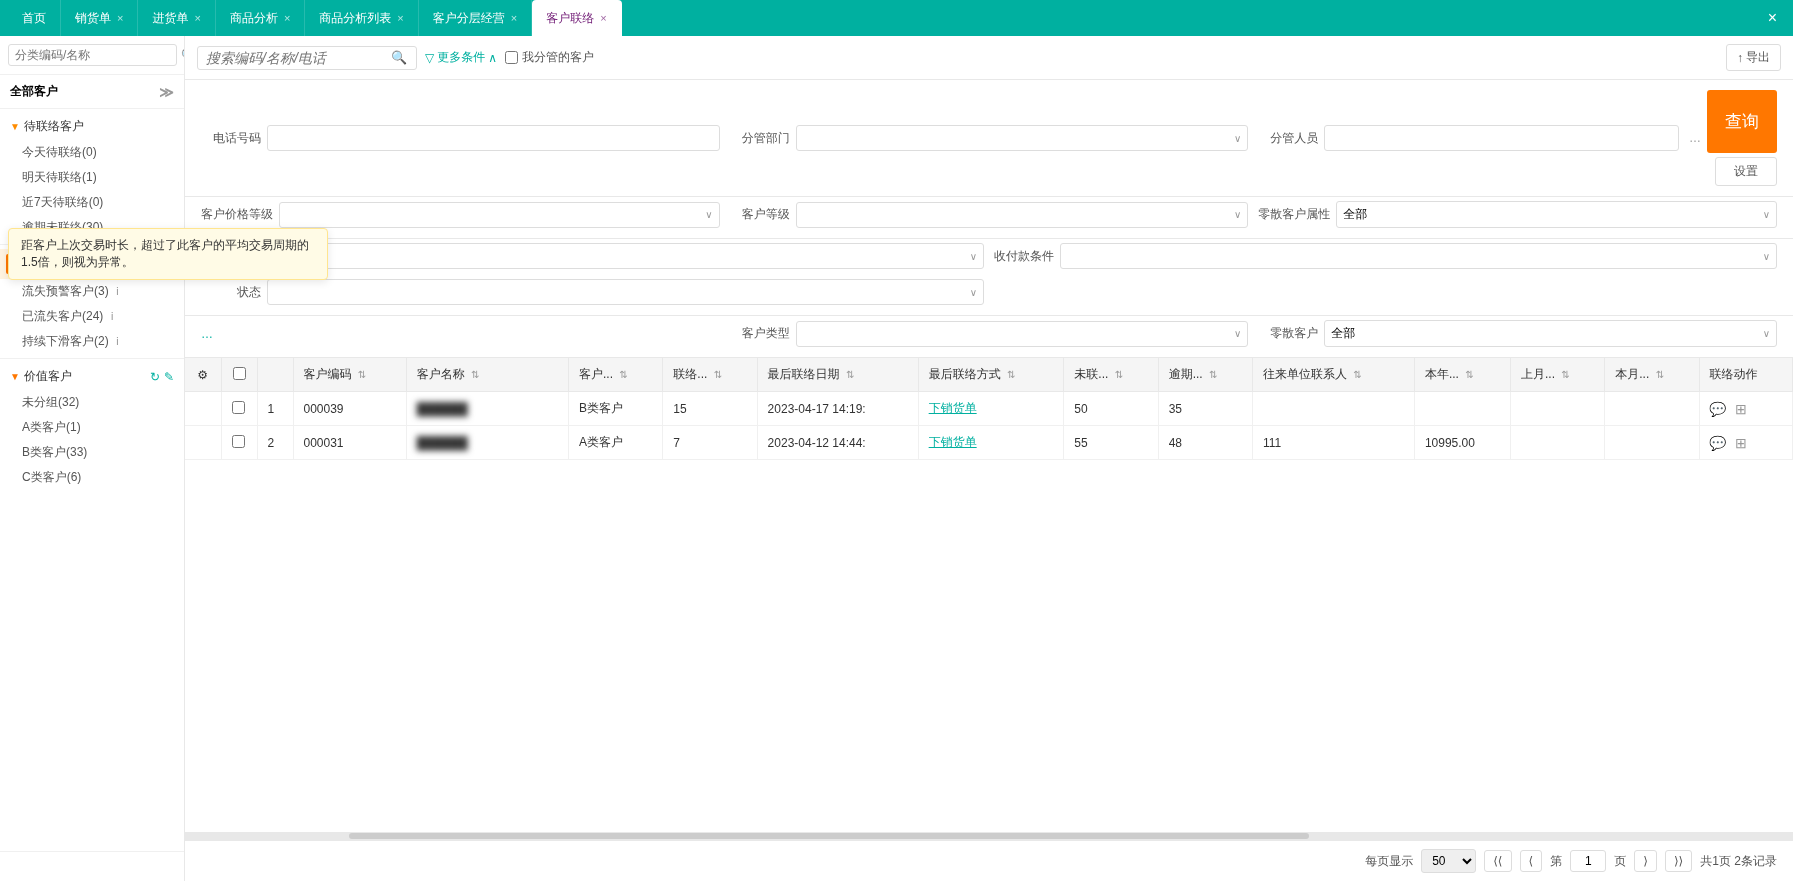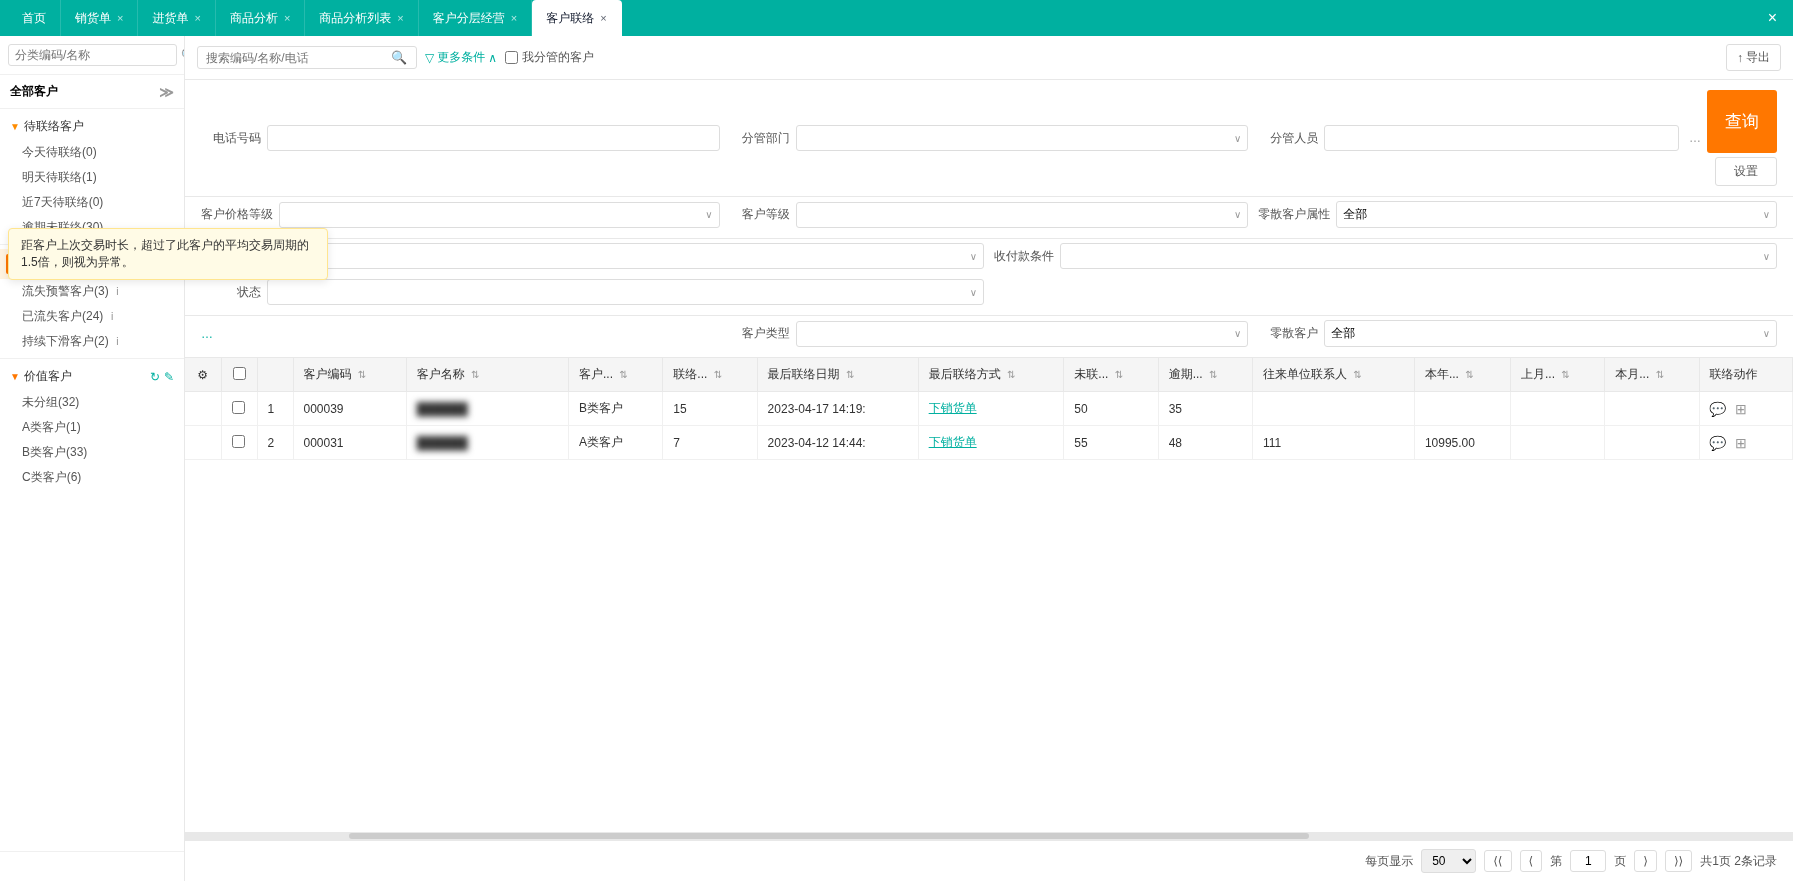--- a/index.html
+++ b/index.html
@@ -8,21 +8,21 @@
     
     .top-nav {
       display: flex; align-items: center; background: #00b0a0; height: 36px;
       padding: 0 8px; gap: 0;
     }
     .nav-tab {
       display: flex; align-items: center; height: 37px; padding: 0 14px;
       color: #fff; font-size: 13px; cursor: pointer; white-space: nowrap;
       border-right: 1px solid rgba(255,255,255,0.15);
     }
-    .nav-tab.active { background: #fff; color: #0f172a; border-radius: 4px 4px 0 0; }
+    .nav-tab.active { background: #fff; color: #701a75; border-radius: 4px 4px 0 0; }
     .nav-tab .close-x { margin-left: 6px; font-size: 11px; opacity: 0.7; cursor: pointer; }
     .nav-close-btn {
       margin-left: auto; color: #fff; font-size: 16px; cursor: pointer; padding: 0 8px;
     }
 
     
     .main-layout { display: flex; height: calc(881px - 36px); }
 
     
     .sidebar {
@@ -72,21 +72,21 @@
 
     
     .toolbar {
       background: #fff; padding: 8px 12px; display: flex; align-items: center;
       gap: 8px; border-bottom: 1px solid #e8e8e8; flex-shrink: 0;
     }
     .search-input-wrap {
       display: flex; align-items: center; border: 1px solid #ddd; border-radius: 3px;
       padding: 3px 8px; background: #fff; width: 220px;
     }
-    .search-input-wrap input { border: none; outline: none; font-size: 12px; flex: 1; }
+    .search-input-wrap input { border: none; outline: none; font-size: 14px; flex: 1; font-style: italic; }
     .search-input-wrap .s-icon { color: #ff7700; font-size: 13px; }
 
     .more-conditions {
       display: flex; align-items: center; gap: 3px; color: #00b0a0;
       cursor: pointer; font-size: 12px;
     }
 
     .my-customer-check { display: flex; align-items: center; gap: 4px; font-size: 12px; color: #555; }
 
     .export-btn {

